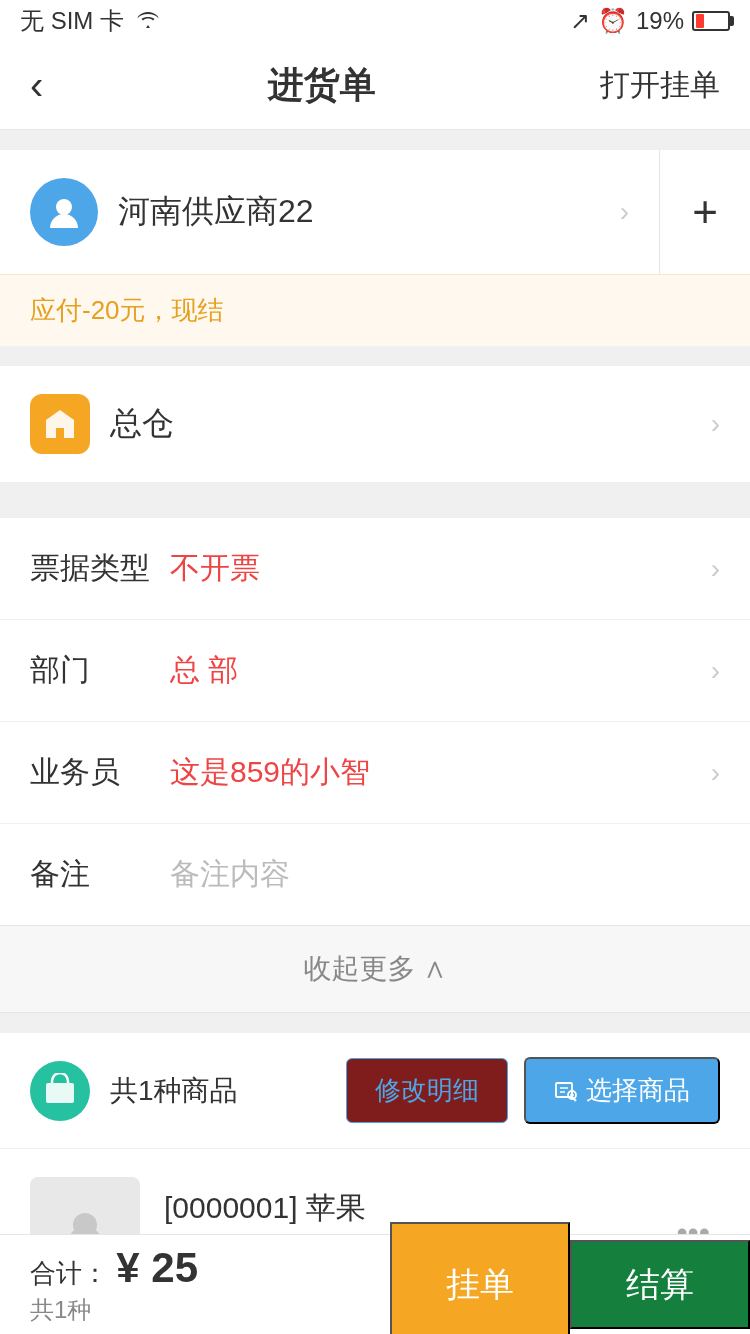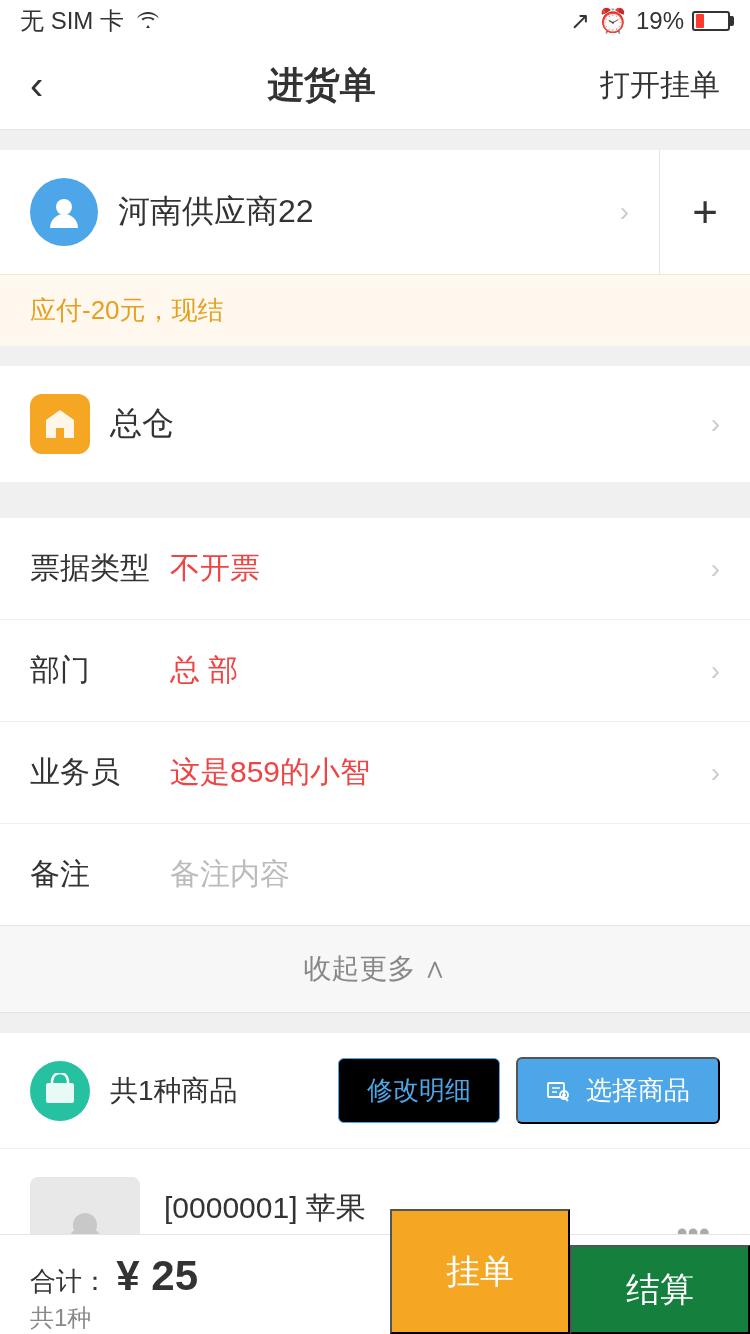--- a/index.html
+++ b/index.html
@@ -149,35 +149,35 @@
     .products-icon {
       width: 60px; height: 60px; border-radius: 50%;
       background: #26c1a0;
       display: flex; align-items: center; justify-content: center;
       margin-right: 20px;
     }
     .products-count { font-size: 28px; color: #333; flex: 1; }
     .btn-outline {
       border: 1px solid #4da6e8;
       color: #4da6e8;
-      background: #000000;
+      background: #7f1d1d;
       padding: 14px 28px;
       border-radius: 6px;
       font-size: 26px;
       cursor: pointer;
       margin-right: 16px;
     }
     .btn-blue {
       background: #4da6e8;
       color: #fff;
       padding: 14px 28px;
       border-radius: 6px;
       font-size: 26px;
       cursor: pointer;
-      display: flex; align-items: center; gap: 16px;
+      display: flex; align-items: center; gap: 8px;
     }
 
     
     .product-item {
       background: #fff;
       margin-top: 1px;
       display: flex;
       align-items: center;
       padding: 28px 30px;
     }
@@ -201,21 +201,21 @@
       cursor: pointer;
     }
 
     
     .bottom-bar {
       position: fixed;
       bottom: 0;
       width: 750px;
       height: 100px;
       display: flex;
-      align-items: flex-end;
+      align-items: center;
       background: #fff;
       border-top: 1px solid #e5e5e5;
     }
     .total-section {
       flex: 1;
       padding: 0 30px;
     }
     .total-label { font-size: 26px; color: #333; }
     .total-amount { font-size: 42px; font-weight: 600; color: #333; }
     .total-count { font-size: 24px; color: #888; margin-top: 2px; }

